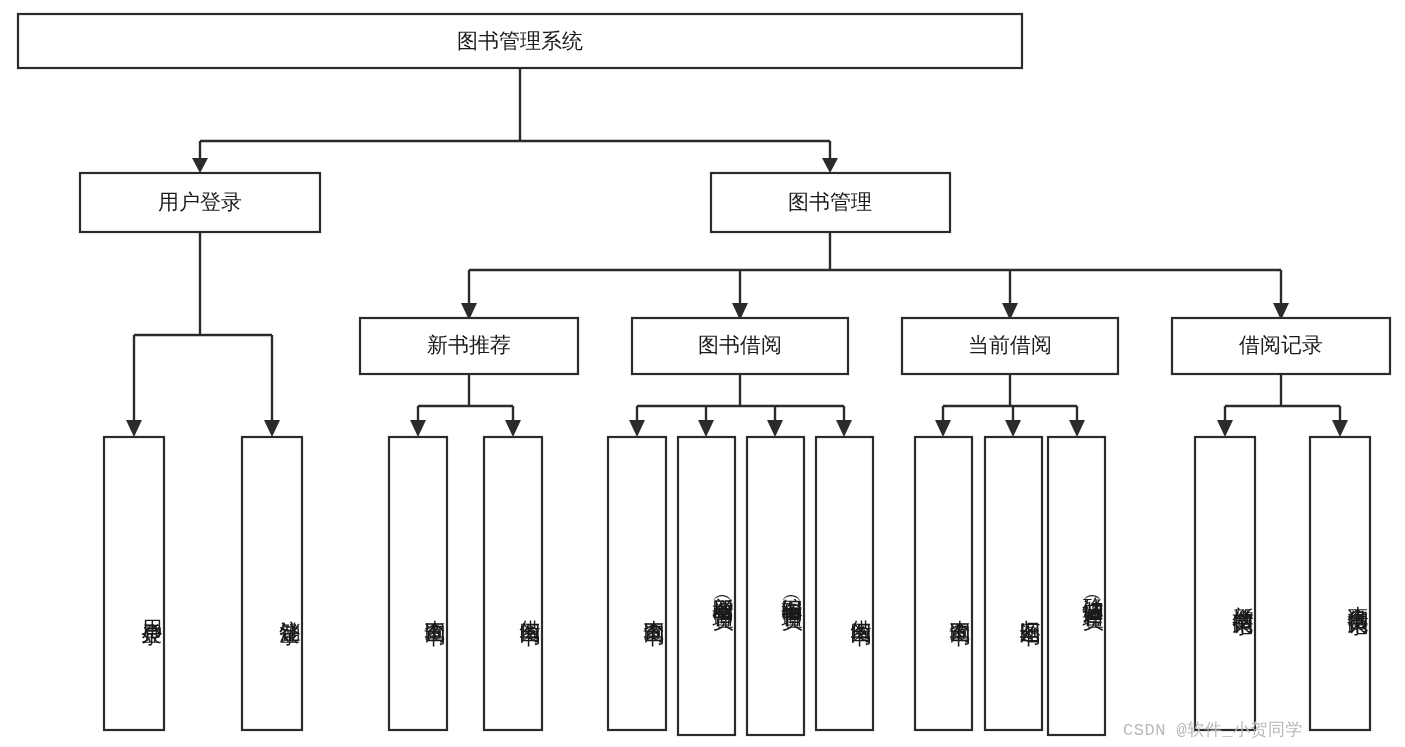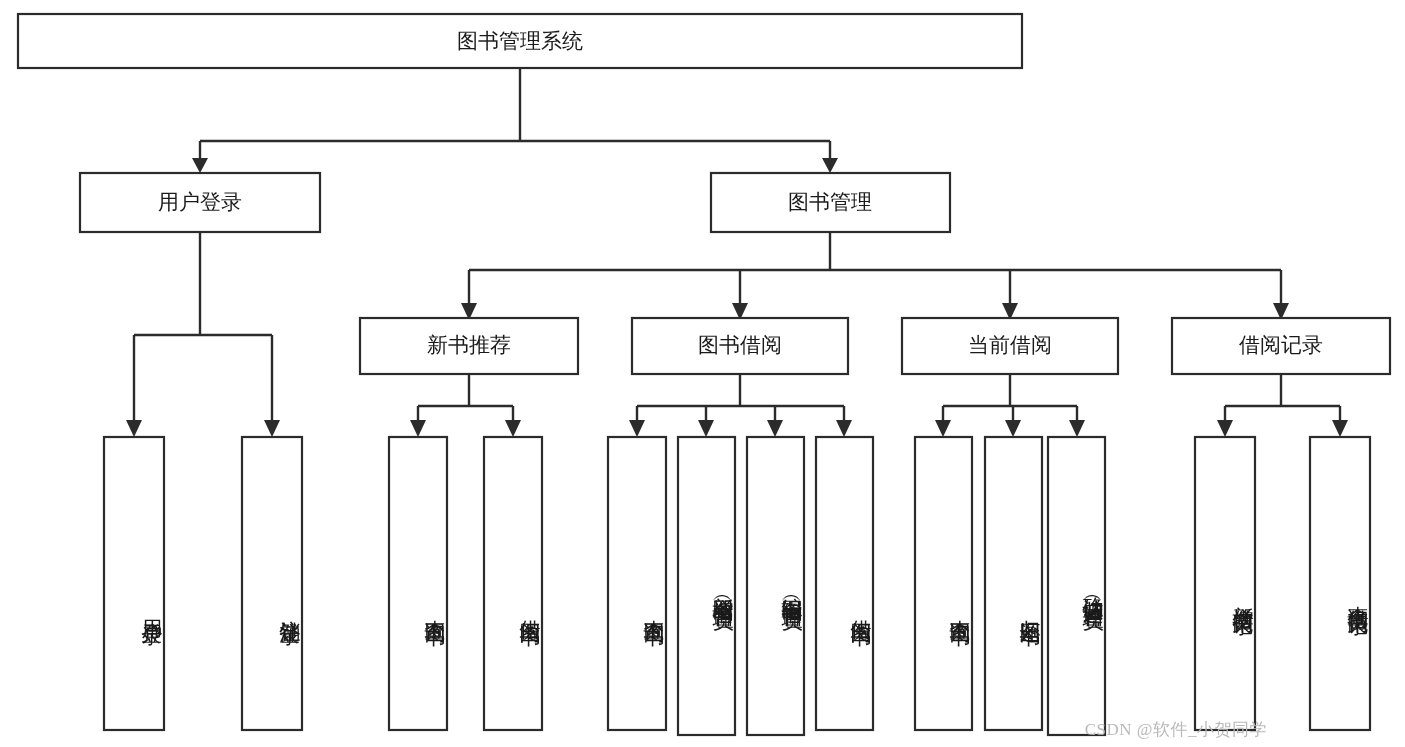--- a/index.html
+++ b/index.html
@@ -12,20 +12,21 @@
     height: 747px;
     font-family: "Liberation Sans", "DejaVu Sans", sans-serif;
     overflow: hidden;
     position: relative;
   }
   #diagram-root {
     position: relative;
     width: 1275px;
     height: 747px;
     background: #ffffff;
+    padding-left: 36px;
   }
   svg.flow {
     position: absolute;
     left: 0;
     top: 0;
     width: 1405px;
     height: 747px;
   }
   .node-box {
     fill: #ffffff;
@@ -61,21 +62,21 @@
     line-height: 1.18;
     letter-spacing: 2px;
     color: #1a1a1a;
     white-space: nowrap;
     pointer-events: none;
   }
   .watermark {
     position: absolute;
     right: 8px;
     bottom: 6px;
-    font-family: Liberation Serif, serif;
+    font-family: Liberation Mono, monospace;
     font-size: 17px;
     color: #b9b9b9;
     letter-spacing: 0.5px;
     user-select: none;
   }
 </style>
 </head>
 <body>
 
 <div id="diagram-root">

